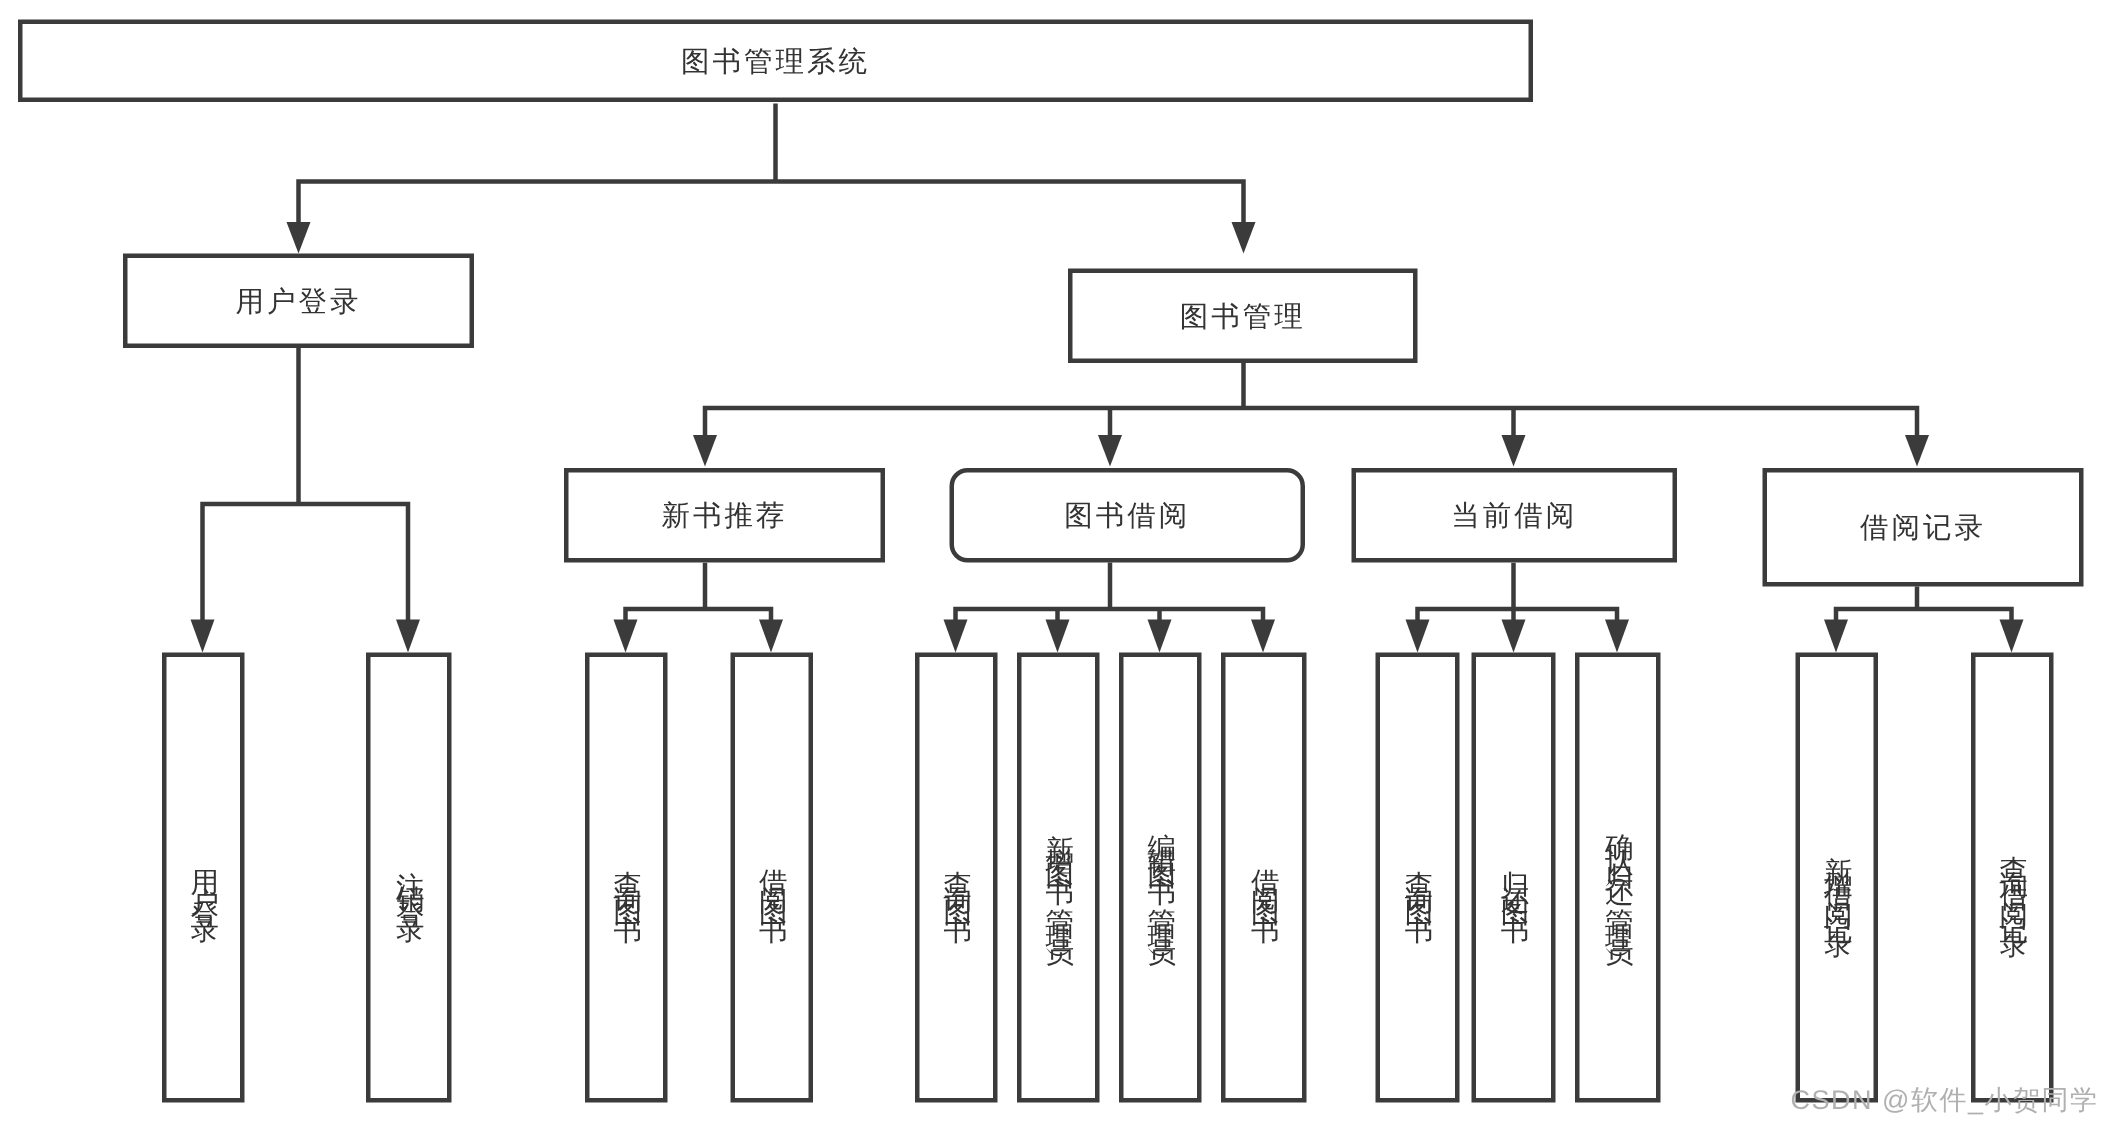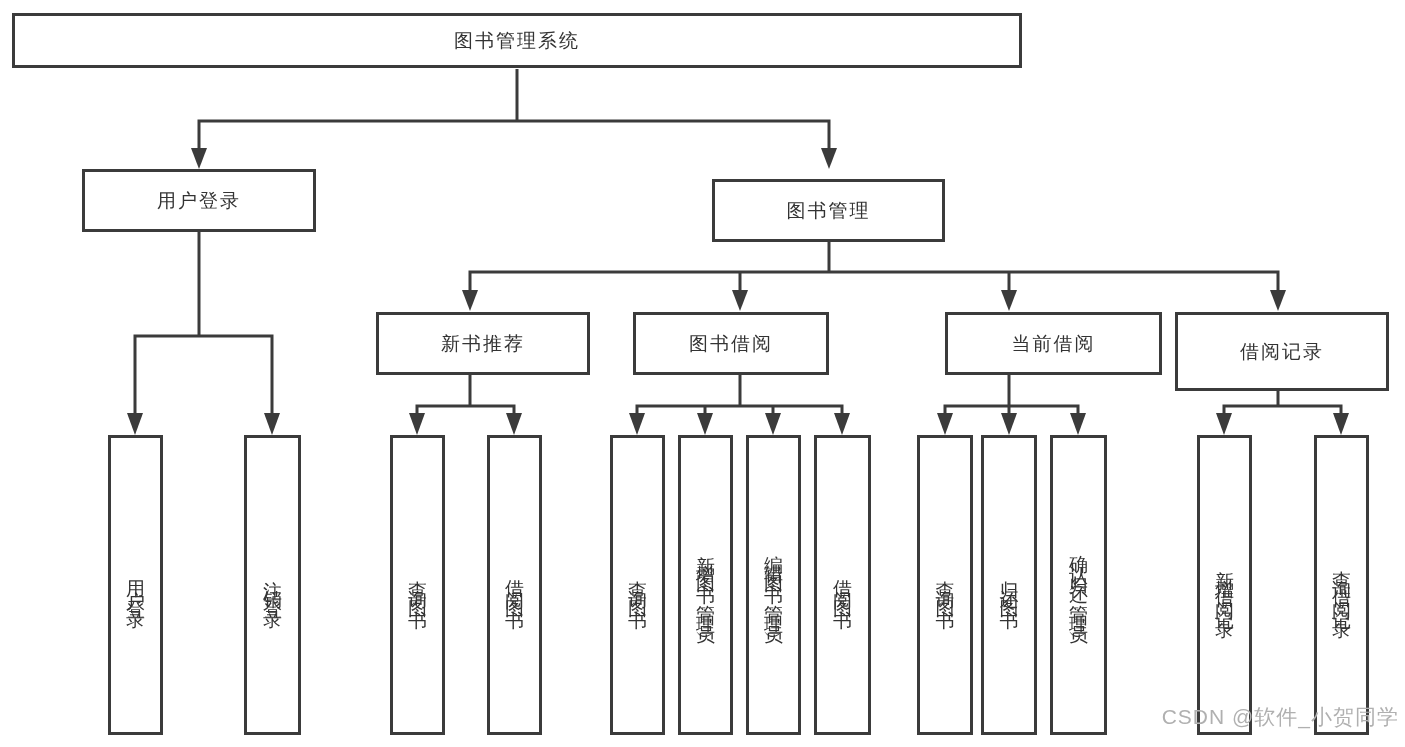--- a/index.html
+++ b/index.html
@@ -22,22 +22,22 @@
     position:absolute;box-sizing:border-box;border:3px solid var(--line);
     background:var(--box_bg);display:flex;align-items:center;justify-content:center;
     z-index:2;
   }
   .h-label{font-size:19px;letter-spacing:2px;white-space:nowrap;}
   .leaf .v-label{
     writing-mode:vertical-rl;text-orientation:mixed;
     font-size:19px;line-height:1.05;letter-spacing:10px;white-space:nowrap;
   }
   .watermark{
-    position:absolute;right:6px;bottom:16px;z-index:5;
-    font-size:21px;letter-spacing:1px;color:var(--watermark);white-space:nowrap;
+    position:absolute;right:6px;bottom:2px;z-index:5;
+    font-size:18px;letter-spacing:1px;color:var(--watermark);white-space:nowrap;
   }
 </style>
 </head>
 <body>
 
 <div class="canvas">
 
   <svg class="connectors" width="1405" height="747" viewBox="0 0 1405 747">
 
     <g>
@@ -107,24 +107,24 @@
   <div class="box" style="left:82px;top:169px;width:234px;height:63px;">
     <span class="h-label">用户登录</span>
   </div>
   <div class="box" style="left:712px;top:159px;width:233px;height:63px;margin-top:20px;">
     <span class="h-label">图书管理</span>
   </div>
 
   <div class="box" style="left:376px;top:312px;width:214px;height:63px;">
     <span class="h-label">新书推荐</span>
   </div>
-  <div class="box" style="left:633px;top:312px;width:196px;height:63px;">
+  <div class="box" style="left:633px;top:312px;width:237px;height:63px;border-radius:12px;">
     <span class="h-label">图书借阅</span>
   </div>
-  <div class="box" style="left:945px;top:312px;width:217px;height:63px;">
+  <div class="box" style="left:901px;top:312px;width:217px;height:63px;">
     <span class="h-label">当前借阅</span>
   </div>
   <div class="box" style="left:1175px;top:312px;width:214px;height:79px;">
     <span class="h-label">借阅记录</span>
   </div>
 
   <div class="box leaf" style="left:108px;top:435px;width:55px;height:300px;">
     <span class="v-label">用户登录</span>
   </div>
   <div class="box leaf" style="left:244px;top:435px;width:57px;height:300px;">

